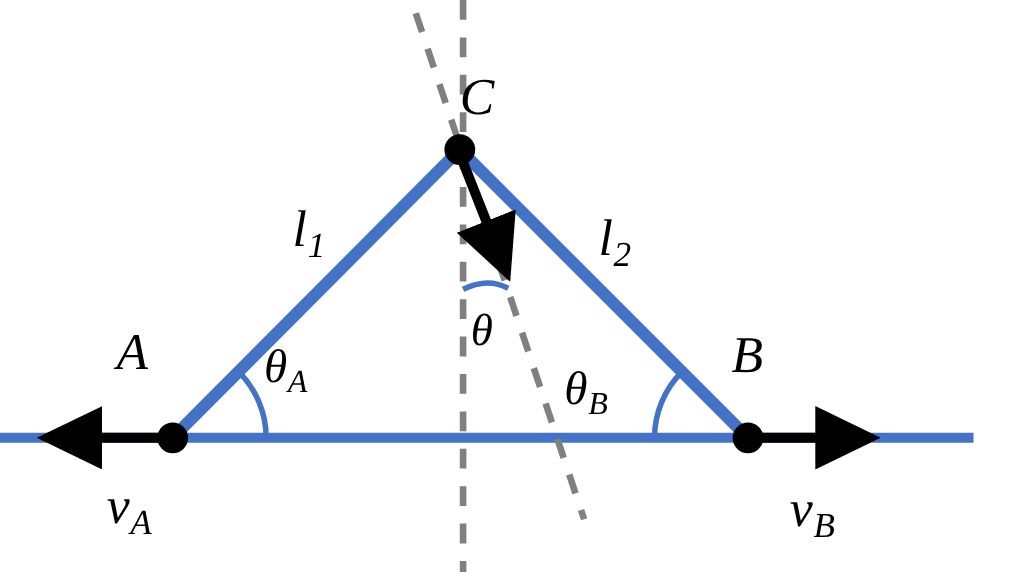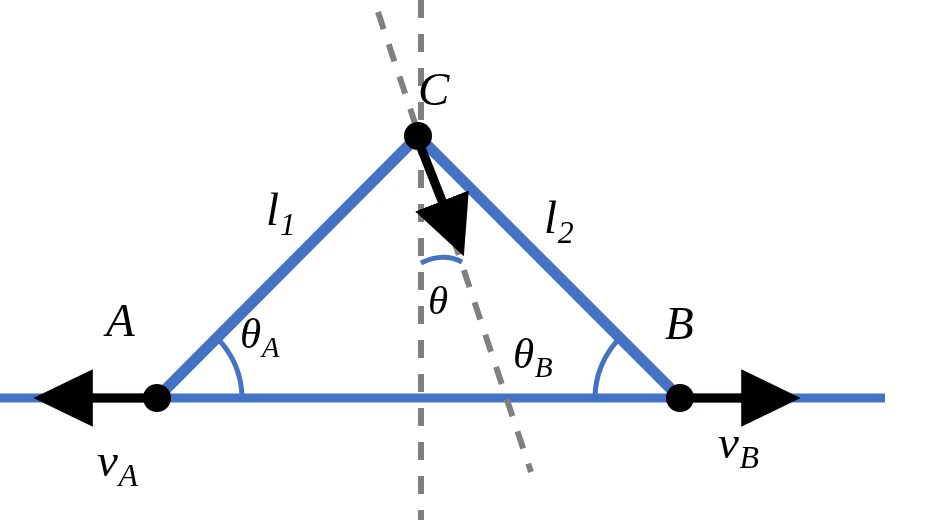--- a/index.html
+++ b/index.html
@@ -98,21 +98,21 @@
   </div>
 
   <div class="lbl sz-len" style="left:544px; top:194px;">
     <span>l</span><sub>2</sub>
   </div>
 
   <div class="lbl sz-vel" style="left:97px; top:437px;">
     <span>v</span><sub>A</sub>
   </div>
 
-  <div class="lbl sz-vel" style="left:718px; top:419px;">
+  <div class="lbl sz-vel" style="left:718px; top:440px;">
     <span>v</span><sub>B</sub>
   </div>
 
 
   <div class="lbl sz-ang" style="left:240px; top:312px;">
     <span>θ</span><sub>A</sub>
   </div>
 
   <div class="lbl sz-ang" style="left:513px; top:292px;margin-top:40px;">
     <span>θ</span><sub>B</sub>

